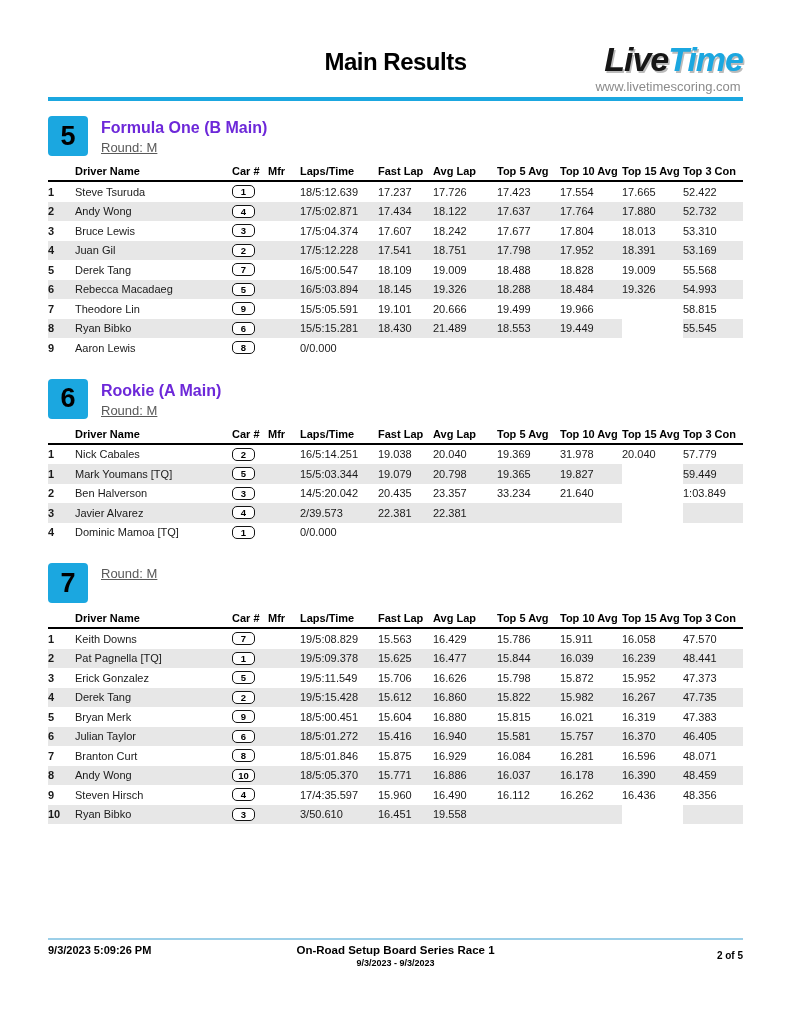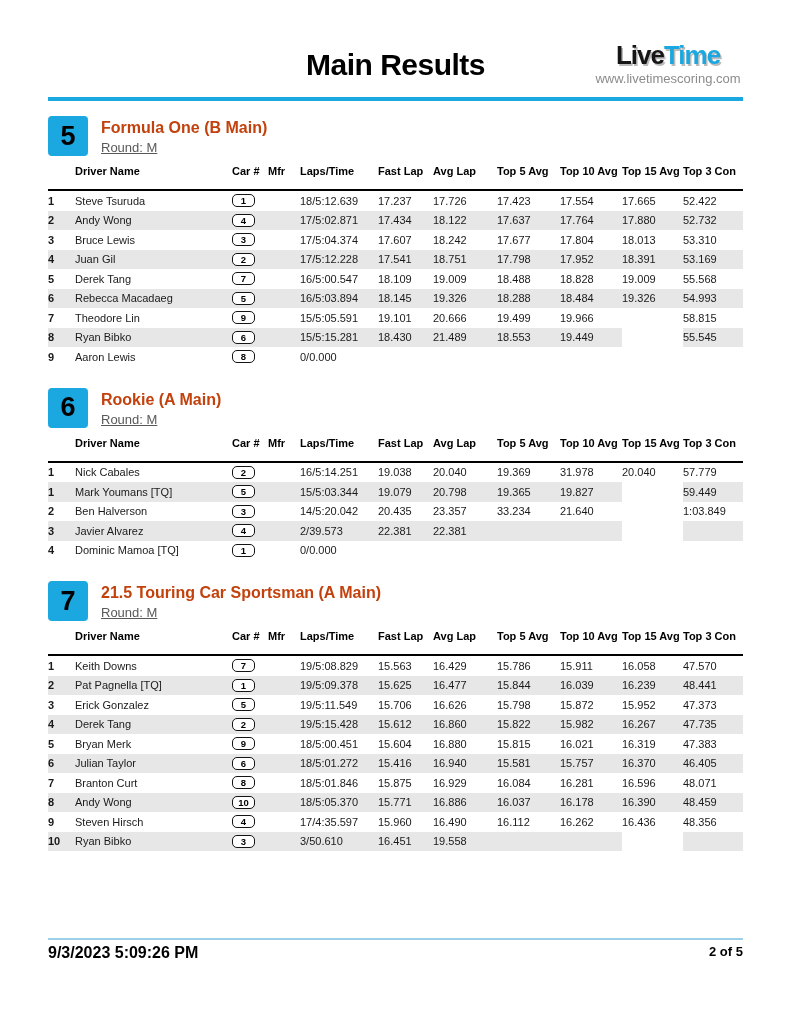--- a/index.html
+++ b/index.html
@@ -3,59 +3,59 @@
 <meta charset="utf-8">
 <style>
   * { margin:0; padding:0; box-sizing:border-box; }
   html,body { width:791px; height:1024px; background:#fff; overflow:hidden;
     font-family:"Liberation Sans", sans-serif; color:#1a1a1a; }
   .page { position:relative; width:791px; height:1024px; padding:0 48px; }
 
   
   .report-header { position:relative; height:97px; }
   .page-title { position:absolute; left:0; right:0; top:48px; text-align:center;
-    font-size:30px; font-weight:bold; letter-spacing:-0.5px; color:#000; }
+    font-size:24px; font-weight:bold; letter-spacing:-0.5px; color:#000; }
   .logo { position:absolute; right:0; top:42px; width:150px; text-align:center; }
-  .logo-text { font-size:26px; font-weight:bold; letter-spacing:-1px;
-    line-height:1; text-shadow:1.5px 1.5px 0 rgba(150,150,150,0.65); white-space:nowrap; }
+  .logo-text { font-size:34px; font-weight:bold; font-style:italic; letter-spacing:-1px;
+    line-height:1; text-shadow:1.5px 1.5px 0 rgba(150,150,150,0.65); white-space:nowrap;text-align:right; }
   .logo-live { color:#161616; }
   .logo-time { color:var(--accent); }
   .logo-tagline { font-size:13px; color:#8b8b8b; margin-top:3px; }
   .top-rule { height:4px; background:var(--accent); }
 
   
   .section { margin-top:21px; }
   .section:first-child { margin-top:15px; }
   .section-header { display:flex; gap:13px; align-items:flex-start; }
   .race-number-box { width:40px; height:40px; background:var(--accent); border-radius:4px;
     display:flex; align-items:center; justify-content:center;
     font-size:27px; font-weight:bold; color:#000; flex:0 0 auto; }
-  .section-title { font-size:16px; font-weight:bold; line-height:1.15; padding-top:3px; color:#c2410c; }
+  .section-title { font-size:16px; font-weight:bold; line-height:1.15; padding-top:3px; color:#6d28d9; }
   .section-round { font-size:13px; color:#595959; margin-top:3px;text-decoration:underline; }
 
   .thead, .row { display:grid;
     grid-template-columns:27px 157px 36px 32px 78px 55px 64px 63px 62px 61px 60px;
     width:695px; }
-  .thead { margin-top:9px; border-bottom:2px solid #000; padding-bottom:12px;
+  .thead { margin-top:9px; border-bottom:2px solid #000; padding-bottom:3px;
     font-size:11px; font-weight:bold; align-items:end; color:#000; }
   .row { height:19.5px; align-items:center; font-size:11px; }
   .row.striped > div { background:var(--stripe); }
   .row > div { height:100%; display:flex; align-items:center; overflow:hidden; white-space:nowrap; }
   .row > div.white-gap { background:#fff; }
   .c-pos { font-weight:bold; }
   .car-badge { display:inline-block; width:23px; height:13px; line-height:12px;
     border:1.5px solid #141414; border-radius:5px; background:#fff;
     font-size:9.5px; font-weight:bold; text-align:center; color:#000; }
 
   
   .footer { position:absolute; left:48px; right:48px; top:938px; }
   .footer-rule { height:2px; background:#9ccfe8; }
   .footer-row { position:relative; margin-top:4px; height:30px; }
-  .footer-left { position:absolute; left:0; top:0; font-size:16px; font-weight:bold; color:#000; }
-  .footer-right { position:absolute; right:0; top:0; font-size:13px; font-weight:bold; color:#000; }
+  .footer-left { position:absolute; left:0; top:0; font-size:11px; font-weight:bold; color:#000; }
+  .footer-right { position:absolute; right:0; top:6px; font-size:10px; font-weight:bold; color:#000; }
   .footer-center { text-align:center; font-size:11.5px; font-weight:bold; color:#000; }
   .footer-dates { font-size:9px; font-weight:bold; margin-top:2px; color:#000; }
 </style>
 </head>
 <body>
 
 <div class="page">
 
   <div class="report-header">
     <div class="page-title">Main Results</div>
@@ -319,21 +319,20 @@
           <div class="c-top5"></div>
           <div class="c-top10"></div>
           <div class="c-top15 white-gap"></div>
           <div class="c-top3"></div>
         </div>
       </div>
       <div class="section">
         <div class="section-header">
           <div class="race-number-box">7</div>
           <div>
-            <div class="section-title">21.5 Touring Car Sportsman (A Main)</div>
             <div class="section-round">Round: M</div>
           </div>
         </div>
         <div class="thead">
           <div class="c-pos"></div>
           <div class="c-driver">Driver Name</div>
           <div class="c-car">Car #</div>
           <div class="c-mfr">Mfr</div>
           <div class="c-laps">Laps/Time</div>
           <div class="c-fast">Fast Lap</div>
@@ -493,17 +492,21 @@
           <div class="c-top15 white-gap"></div>
           <div class="c-top3"></div>
         </div>
       </div>
     </div>
 
   <div class="footer">
     <div class="footer-rule"></div>
     <div class="footer-row">
       <div class="footer-left">9/3/2023 5:09:26 PM</div>
+      <div class="footer-center">
+        <div>On-Road Setup Board Series Race 1</div>
+        <div class="footer-dates">9/3/2023 - 9/3/2023</div>
+      </div>
       <div class="footer-right">2 of 5</div>
     </div>
   </div>
 
 </div>
 
 </body></html>

